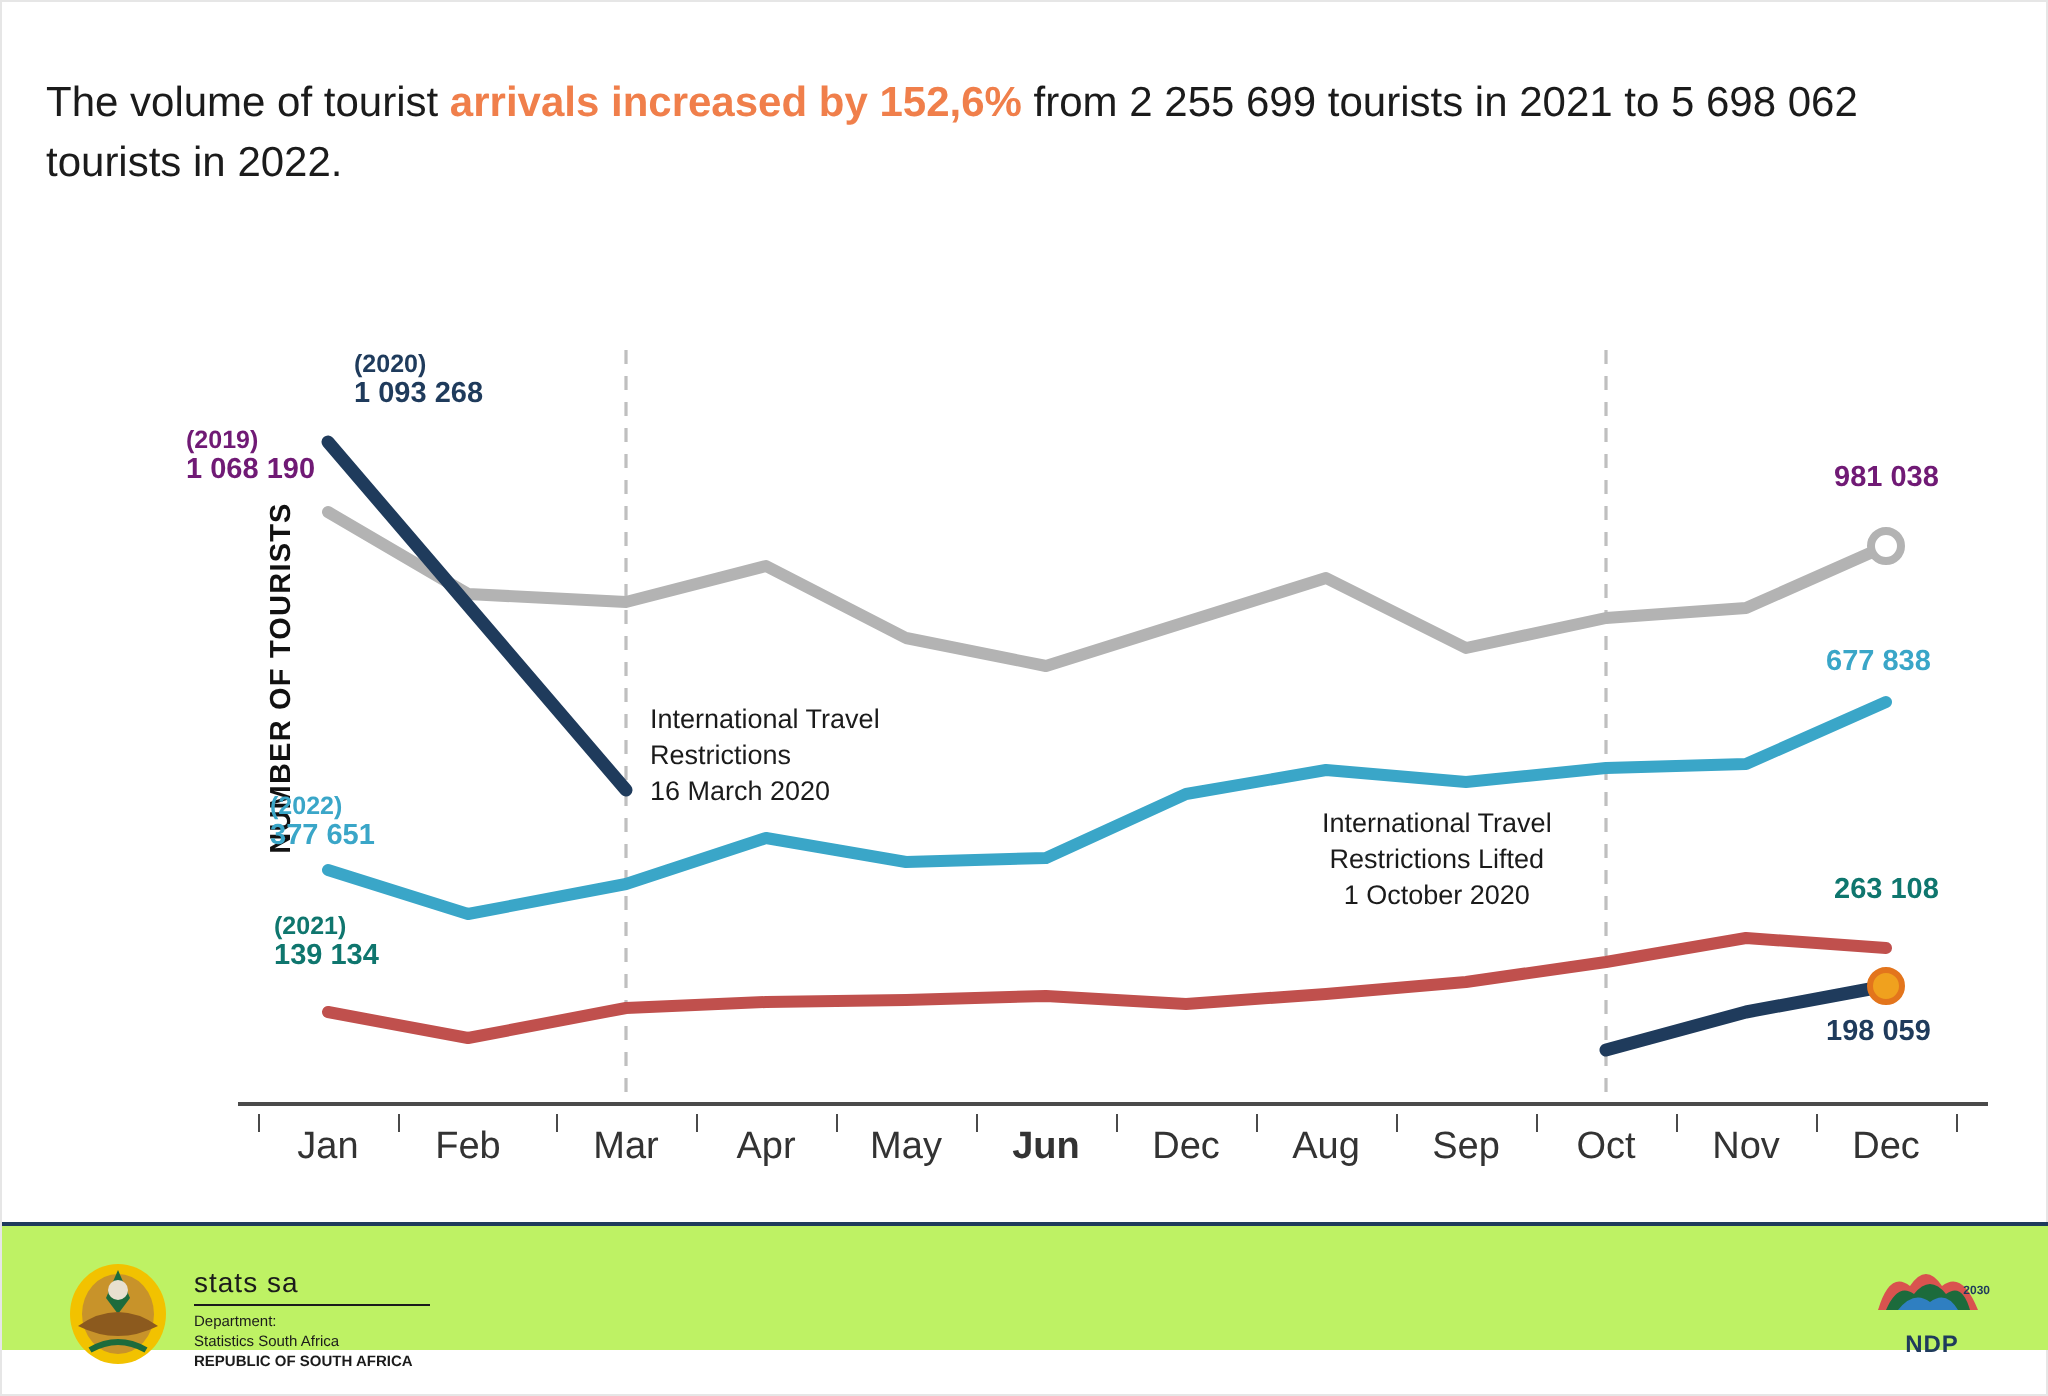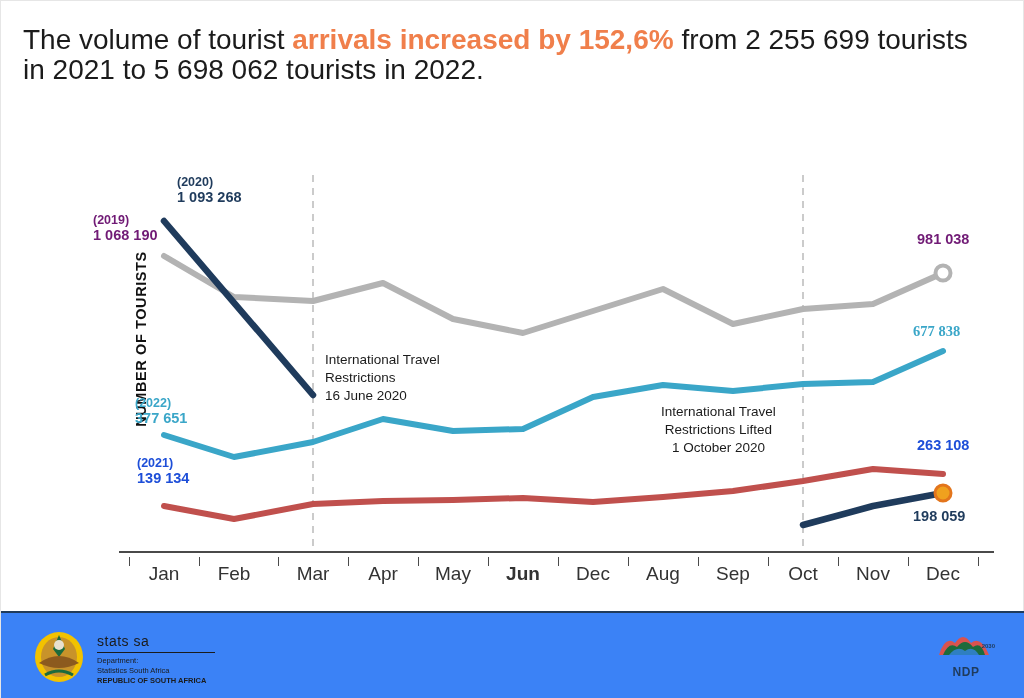--- a/index.html
+++ b/index.html
@@ -18,23 +18,23 @@
     position: relative;
     width: 1024px;
     height: 698px;
     box-sizing: border-box;
     border: 1px solid #e6e6e6;
   }
   
   .headline {
     position: absolute;
     left: 22px;
-    top: 24px;
+    top: 36px;
     width: 960px;
-    font-size: 28px;
+    font-size: 21px;
     line-height: 30px;
     color: #1b1b1b;
     font-weight: 400;
   }
   .headline .hl {
     color: #f07f4b;
     font-weight: 700;
   }
   .subtitle {
     position: absolute;
@@ -114,21 +114,21 @@
     font-weight: 700;
     white-space: nowrap;
   }
   .lbl .sm {
     display: block;
     font-size: 12.5px;
     font-weight: 700;
   }
   .c2019 { color: #701a75; }
   .c2020 { color: #1f3b5c; }
-  .c2021 { color: #1d4ed8; }
+  .c2021 { color: #0f766e; }
   .c2022 { color: #3aa6c8; }
   .annot {
     position: absolute;
     font-size: 13.5px;
     line-height: 18px;
     color: #1b1b1b;
   }
   
   .footer-rule {
     position: absolute;
@@ -136,22 +136,22 @@
     top: 610px;
     width: 1024px;
     height: 2px;
     background: #1f3b5c;
   }
   .footer {
     position: absolute;
     left: 0;
     top: 612px;
     width: 1024px;
-    height: 86px;
-    background: #3b82f6;
+    height: 62px;
+    background: #bef264;
   }
   .statssa-block {
     position: absolute;
     left: 30px;
     top: 14px;
     display: flex;
     align-items: flex-start;
   }
   .coat {
     width: 56px;
@@ -254,28 +254,28 @@
     <div class="lbl c2022" style="left:134px; top:245px;">
       <span class="sm">(2022)</span>
       <span>377 651</span>
     </div>
     <div class="lbl c2021" style="left:136px; top:305px;">
       <span class="sm">(2021)</span>
       <span>139 134</span>
     </div>
 
     <div class="lbl c2019" style="left:916px; top:80px;">981 038</div>
-    <div class="lbl c2022" style="left:912px; top:172px;font-family:Liberation Serif, serif;">677 838</div>
+    <div class="lbl c2022" style="left:912px; top:172px;">677 838</div>
     <div class="lbl c2021" style="left:916px; top:286px;">263 108</div>
     <div class="lbl c2020" style="left:912px; top:357px;">198 059</div>
 
     <div class="annot" style="left:324px; top:200px;">
       <div>International Travel</div>
       <div>Restrictions</div>
-      <div>16 June 2020</div>
+      <div>16 March 2020</div>
     </div>
     <div class="annot" style="left:660px; top:252px; text-align:center;">
       <div>International Travel</div>
       <div>Restrictions Lifted</div>
       <div>1 October 2020</div>
     </div>
 
     <div class="x-axis"></div>
     <div class="x-labels">
       <div class="tick" style="left:10px;"></div>

